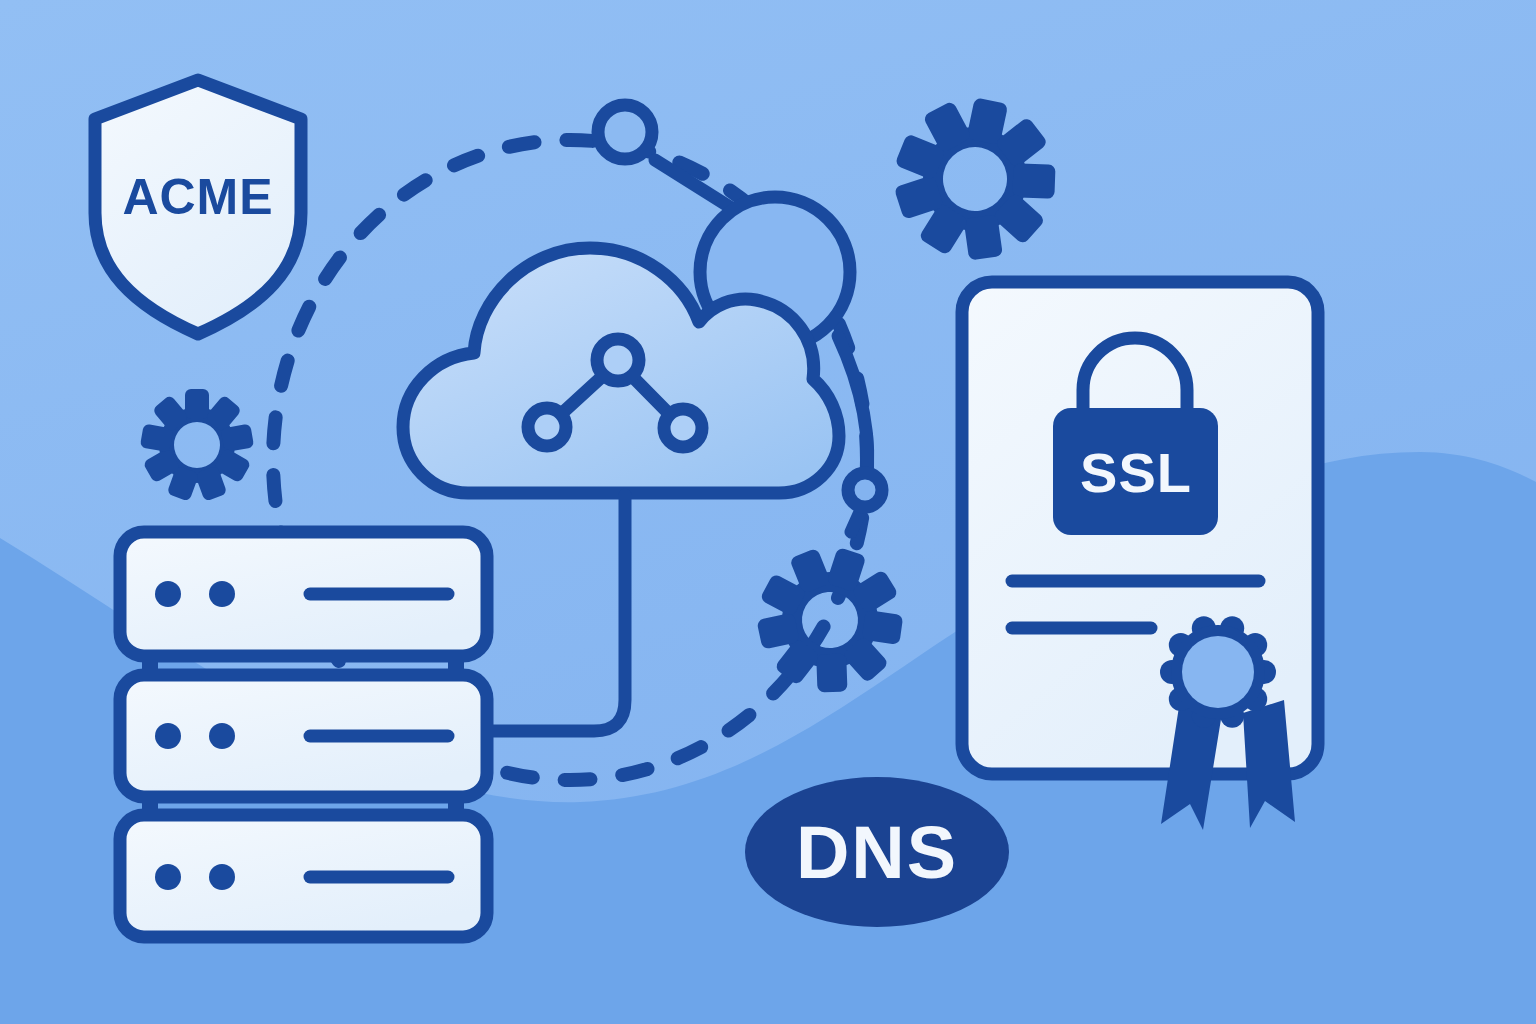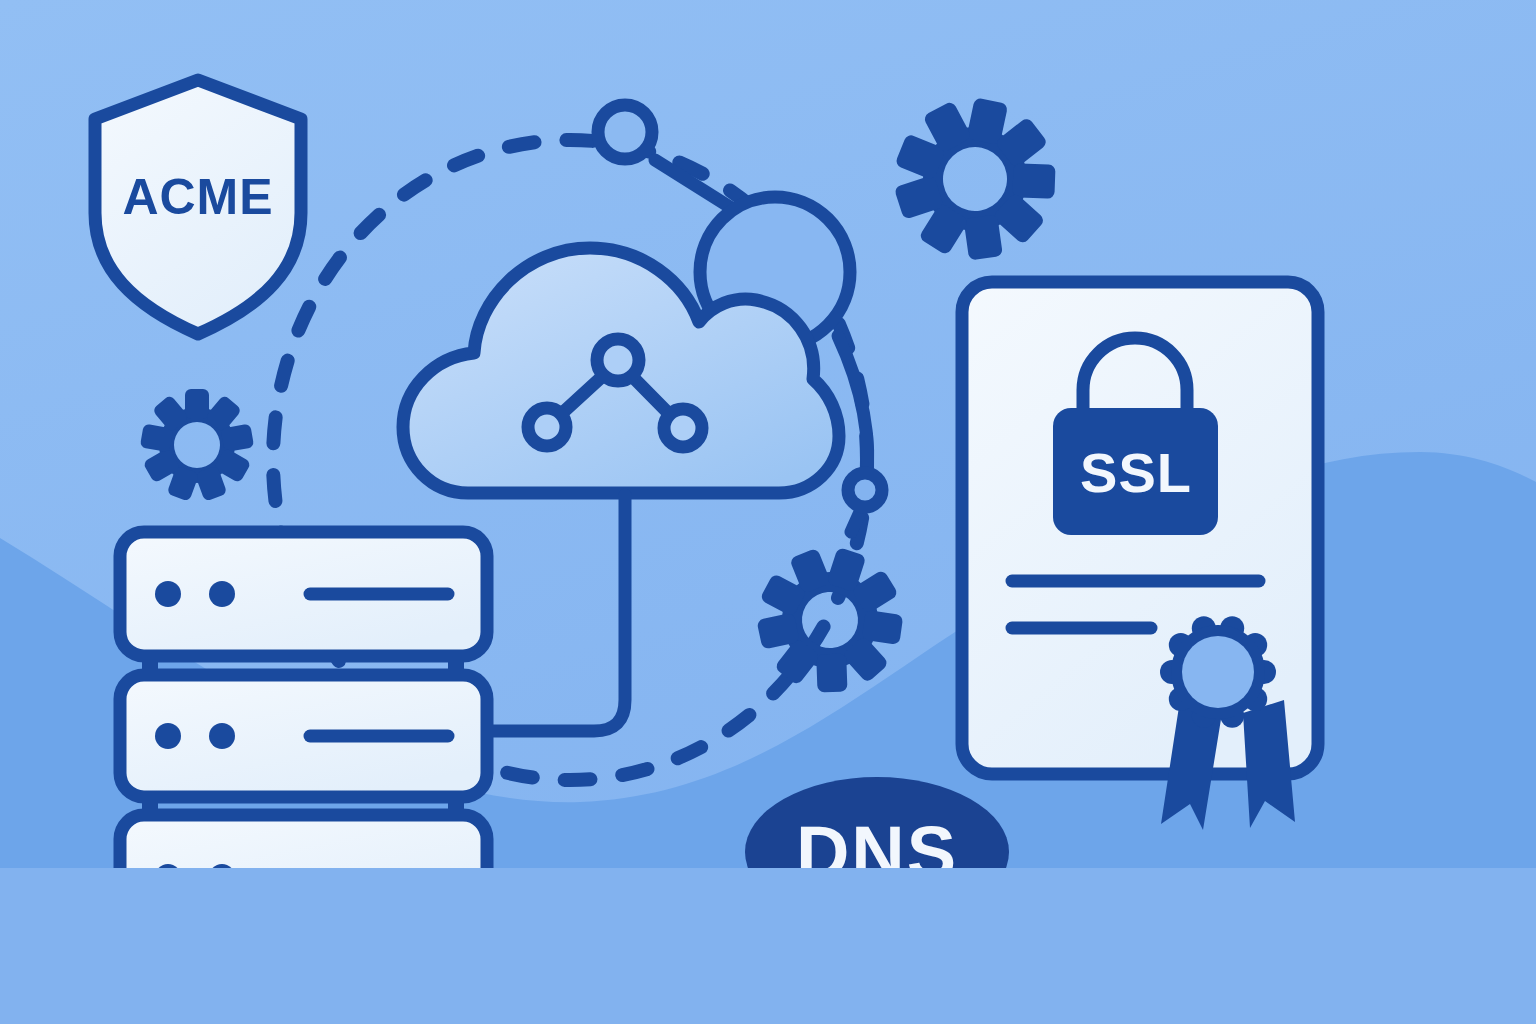--- a/index.html
+++ b/index.html
@@ -1,16 +1,16 @@
 <!DOCTYPE html>
 <html><head>
 <meta charset="utf-8">
 <style>
   html,body{margin:0;padding:0;background:#82B2EF;}
-  .stage{width:1536px;height:868px;overflow:hidden;text-align:right;}
+  .stage{width:1536px;height:1024px;overflow:hidden;text-align:right;}
   svg{display:block;}
   .ink-stroke{stroke:#1A4A9E;fill:none;stroke-width:13;stroke-linecap:round;stroke-linejoin:round;}
   .ink-fill{fill:#1A4A9E;stroke:none;}
   .panel{fill:url(#panelGrad);stroke:#1A4A9E;stroke-width:13;stroke-linejoin:round;}
   .shield-label{fill:#1A4A9E;font:700 50px "Liberation Sans",sans-serif;letter-spacing:1px;}
   .lock-label{fill:#F2F7FD;font:700 56px "Liberation Sans",sans-serif;letter-spacing:1px;}
   .dns-label{fill:#F2F7FD;font:700 74px "Liberation Sans",sans-serif;letter-spacing:2px;}
 </style>
 </head>
 <body>

